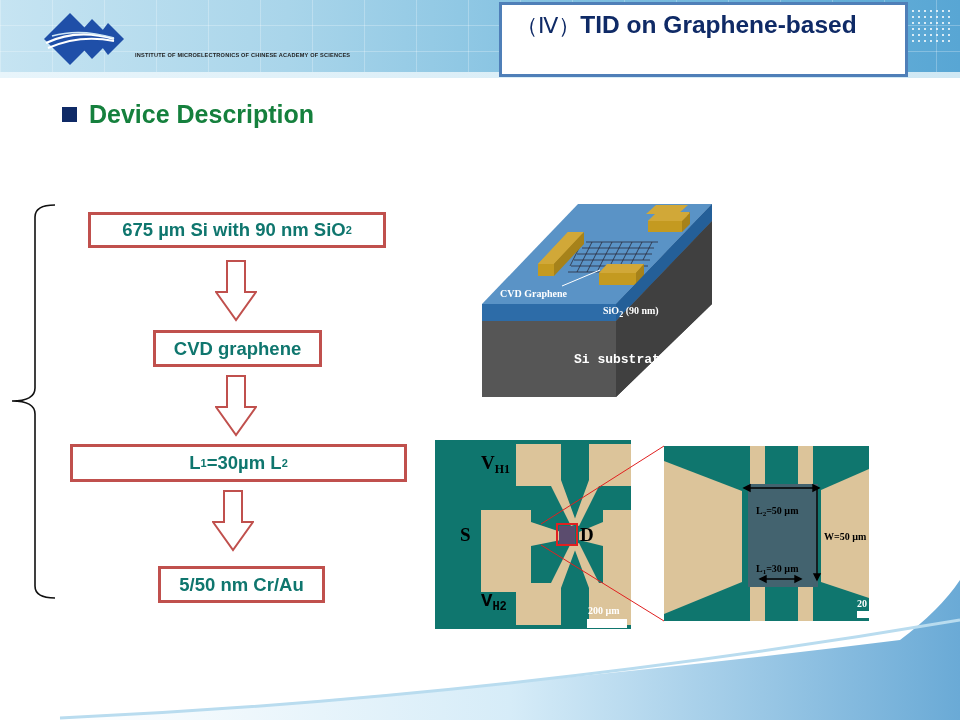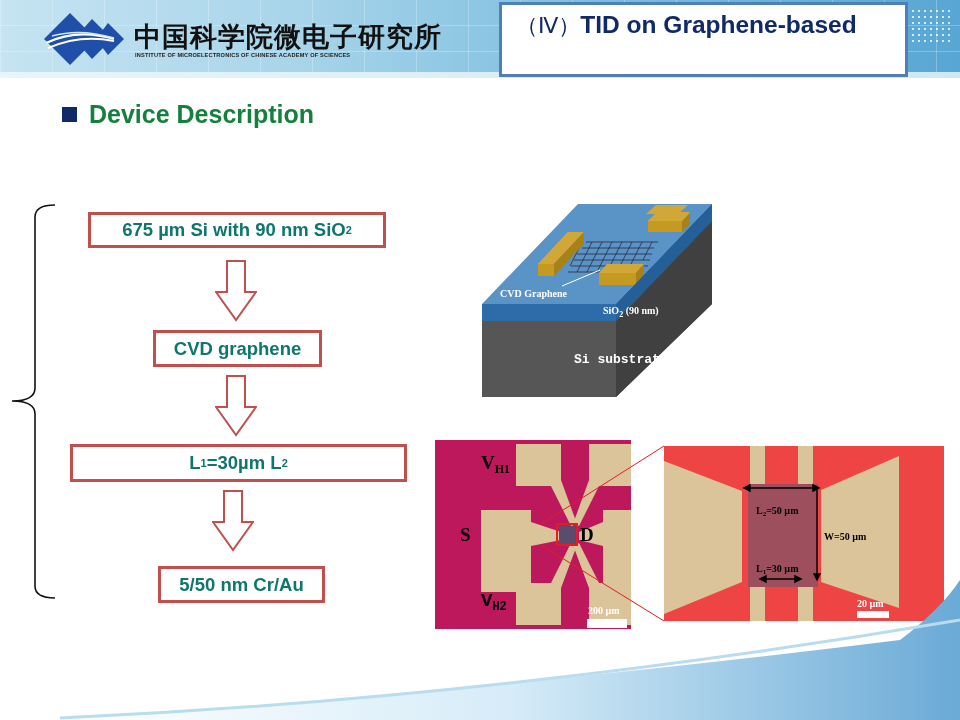--- a/index.html
+++ b/index.html
@@ -65,22 +65,22 @@
   .arrow { position: absolute; width: 42px; height: 62px; }
 
   .brace { position: absolute; left: 10px; top: 203px; width: 50px; height: 397px; }
   .diag-label {
     position: absolute; font-family: "Liberation Serif", serif; font-weight: bold;
     color: #fff; white-space: nowrap;
   }
   .diag-label sub { font-size: 8px; vertical-align: -3px; }
 
   
-  .micro1 { position: absolute; left: 435px; top: 440px; width: 196px; height: 189px; background: #be185d; overflow: hidden; padding-left: 36px; }
-  .micro2 { position: absolute; left: 664px; top: 446px; width: 280px; height: 175px; background: #ef4444; overflow: hidden; }
+  .micro1 { position: absolute; left: 435px; top: 440px; width: 196px; height: 189px; background: #0f766e; overflow: hidden; padding-left: 36px; }
+  .micro2 { position: absolute; left: 664px; top: 446px; width: 205px; height: 175px; background: #0f766e; overflow: hidden; }
   .micro-label { position: absolute; font-family: "Liberation Serif", serif; font-weight: bold; color: #000; white-space: nowrap; }
   .micro-label sub { font-size: 12px; vertical-align: -4px; }
   .scale-text { position: absolute; font-family: "Liberation Serif", serif; font-weight: bold; color: #fff; font-size: 10px; white-space: nowrap; }
   .scale-bar { position: absolute; background: #fff; }
 
   .zoom-lines { position: absolute; left: 0; top: 0; width: 960px; height: 720px; pointer-events: none; }
 
   .footer-swoosh { position: absolute; left: 0; top: 560px; width: 960px; height: 160px; }
 </style>
 </head>
@@ -92,21 +92,20 @@
   <div class="bottom-strip"></div>
 
   <svg class="logo" viewBox="0 0 92 58">
     <polygon points="2,29 28,3 54,29 28,55" fill="#1f4fa8"></polygon>
     <polygon points="32,29 50,9 70,29 50,49" fill="#1f4fa8"></polygon>
     <polygon points="54,29 66,13 82,29 66,45" fill="#1f4fa8"></polygon>
     <path d="M4,33 Q35,18 72,29" stroke="#ffffff" stroke-width="2.2" fill="none"></path>
     <path d="M6,38 Q38,24 72,31" stroke="#ffffff" stroke-width="2" fill="none"></path>
     <path d="M10,26 Q38,18 72,28" stroke="#cfe6f5" stroke-width="1.4" fill="none"></path>
   </svg>
-  <div class="logo-cn">中国科学院微电子研究所</div>
   <div class="logo-en">INSTITUTE OF MICROELECTRONICS OF CHINESE ACADEMY OF SCIENCES</div>
 
   <div class="title-box">
     <div class="l1"><span class="roman">（Ⅳ）</span><span>TID on Graphene-based</span></div>
   </div>
 </div>
 
 <div class="section">
   <span class="bullet"></span>
   <span>Device Description</span>

